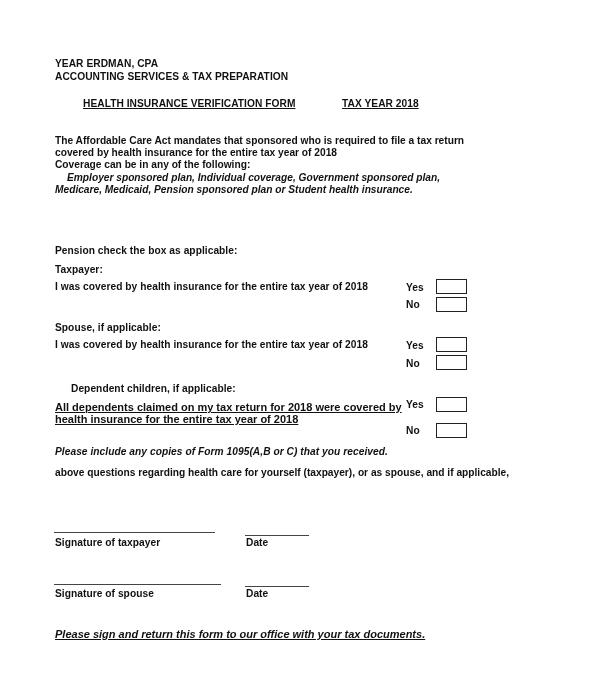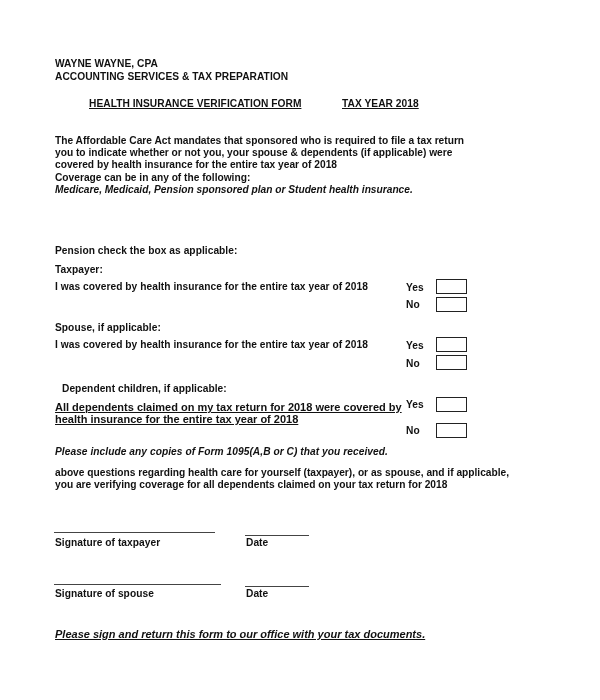--- a/index.html
+++ b/index.html
@@ -10,30 +10,30 @@
   .small { font-size: 11px; font-weight: bold; text-decoration: underline; }
   .ital { font-style: italic; }
   .ul { text-decoration: underline; }
   .box { position: absolute; width: 31px; height: 15px; border: 1px solid #222; background: #fff; box-sizing: border-box; }
   .line { position: absolute; height: 0; border-top: 1px solid #444; }
   .para { position: absolute; font-size: 10.2px; font-weight: bold; line-height: 12.2px; }
 </style>
 </head>
 <body>
 
-<div class="abs t" style="left:55px;top:58px;">WAYNE WAYNE, CPA</div>
+<div class="abs t" style="left:55px;top:58px;">YEAR ERDMAN, CPA</div>
 <div class="abs t" style="left:55px;top:71px;">ACCOUNTING SERVICES &amp; TAX PREPARATION</div>
-<div class="abs t ul" style="left:53px;top:98px;padding-left:36px;">HEALTH INSURANCE VERIFICATION FORM</div>
+<div class="abs t ul" style="left:47px;top:98px;padding-left:36px;">HEALTH INSURANCE VERIFICATION FORM</div>
 <div class="abs t ul" style="left:342px;top:98px;">TAX YEAR 2018</div>
 
 <div class="para" style="left:55px;top:135px;">
   <div>The Affordable Care Act mandates that sponsored who is required to file a tax return</div>
-  <div>you to indicate whether or not you, your spouse &amp; dependents (if applicable) were</div>
   <div>covered by health insurance for the entire tax year of 2018</div>
   <div>Coverage can be in any of the following:</div>
+  <div class="ital" style="padding-left:12px;">Employer sponsored plan, Individual coverage, Government sponsored plan,</div>
   <div class="ital">Medicare, Medicaid, Pension sponsored plan or Student health insurance.</div>
 </div>
 
 <div class="abs t" style="left:55px;top:245px;">Pension check the box as applicable:</div>
 
 <div>
   <div class="abs t" style="left:55px;top:264px;">Taxpayer:</div>
   <div class="abs t" style="left:55px;top:281px;">I was covered by health insurance for the entire tax year of 2018</div>
   <div class="abs t" style="left:406px;top:282px;">Yes</div>
   <div class="box" style="left:436px;top:279px;"></div>
@@ -44,34 +44,33 @@
 <div>
   <div class="abs t" style="left:55px;top:322px;">Spouse, if applicable:</div>
   <div class="abs t" style="left:55px;top:339px;">I was covered by health insurance for the entire tax year of 2018</div>
   <div class="abs t" style="left:406px;top:340px;">Yes</div>
   <div class="box" style="left:436px;top:337px;"></div>
   <div class="abs t" style="left:406px;top:358px;">No</div>
   <div class="box" style="left:436px;top:355px;"></div>
 </div>
 
 <div>
-  <div class="abs t" style="left:62px;top:383px;">Dependent children, if applicable:</div>
+  <div class="abs t" style="left:71px;top:383px;">Dependent children, if applicable:</div>
   <div class="abs small" style="left:55px;top:401px;">All dependents claimed on my tax return for 2018 were covered by</div>
   <div class="abs small" style="left:55px;top:413px;">health insurance for the entire tax year of 2018</div>
   <div class="abs t" style="left:406px;top:399px;">Yes</div>
   <div class="box" style="left:436px;top:397px;"></div>
   <div class="abs t" style="left:406px;top:425px;">No</div>
   <div class="box" style="left:436px;top:423px;"></div>
 </div>
 
 <div class="abs t ital" style="left:55px;top:446px;">Please include any copies of Form 1095(A,B or C) that you received.</div>
 
 <div class="para" style="left:55px;top:467px;">
   <div>above questions regarding health care for yourself (taxpayer), or as spouse, and if applicable,</div>
-  <div>you are verifying coverage for all dependents claimed on your tax return for 2018</div>
 </div>
 
 <div class="line" style="left:54px;top:532px;width:161px;"></div>
 <div class="abs t" style="left:55px;top:537px;">Signature of taxpayer</div>
 <div class="line" style="left:245px;top:535px;width:64px;"></div>
 <div class="abs t" style="left:246px;top:537px;">Date</div>
 
 <div class="line" style="left:54px;top:584px;width:167px;"></div>
 <div class="abs t" style="left:55px;top:588px;text-align:center;">Signature of spouse</div>
 <div class="line" style="left:245px;top:586px;width:64px;"></div>

